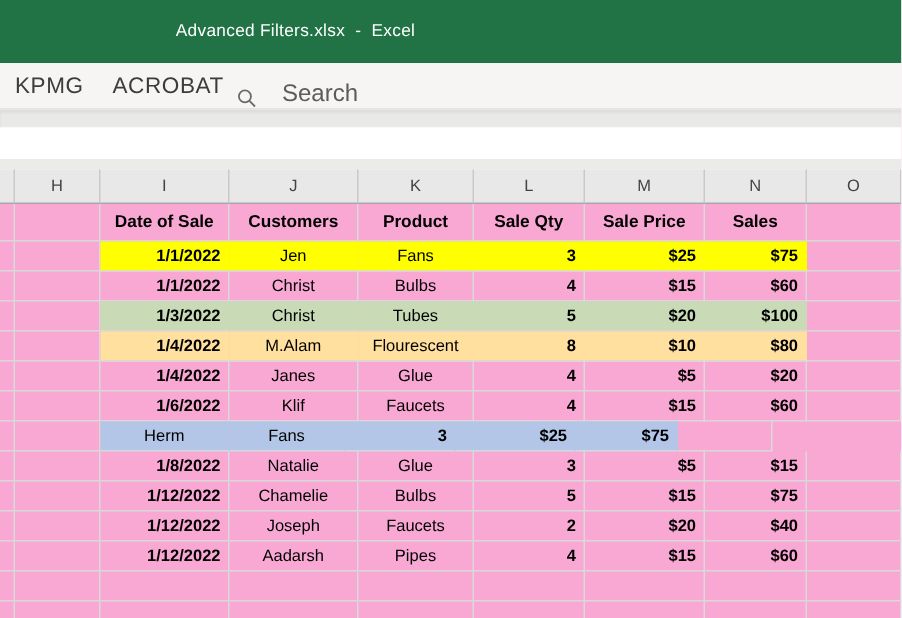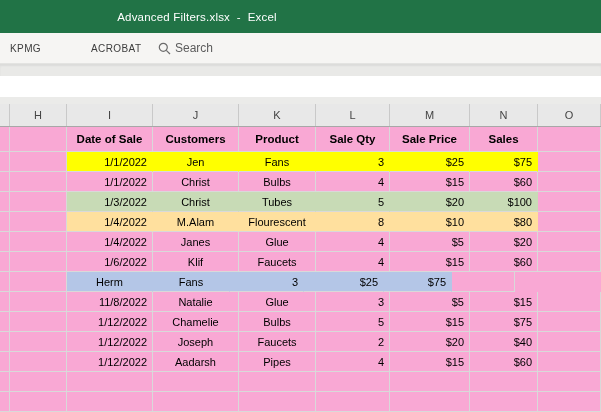--- a/index.html
+++ b/index.html
@@ -2,36 +2,36 @@
 <html><head>
 <meta charset="utf-8">
 <style>
   * { margin:0; padding:0; box-sizing:border-box; }
   html,body { background:#ffffff; }
   .app {
     width:601px; height:412px; overflow:hidden; position:relative;
     font-family:"Liberation Sans", sans-serif; background:#ffffff;
   }
   
-  .titlebar { height:33px; background:#217346; position:relative; }
+  .titlebar { height:42px; background:#217346; position:relative; }
   .titlebar .title {
     position:absolute; left:197px; top:50%; transform:translate(-50%,-50%);
     color:#ffffff; font-size:11.5px; white-space:pre; letter-spacing:.2px;
   }
   
   .tabsrow { height:30px; background:#f6f5f3; position:relative; }
   .tab {
     position:absolute; top:0; height:100%; display:flex; align-items:center;
-    font-size:10px; color:#3c3c3c; letter-spacing:.4px; cursor:default;
+    font-size:15px; color:#3c3c3c; letter-spacing:.4px; cursor:default;
   }
   .tab.kpmg { left:10px; }
-  .tab.acrobat { left:91px; }
+  .tab.acrobat { left:75px; }
   .searchbox {
     position:absolute; left:158px; top:0; height:100%;
-    display:flex; align-items:center; gap:4px; color:#5c5c5c; font-size:12px;
+    display:flex; align-items:flex-end; gap:17px; color:#5c5c5c; font-size:16px;
   }
   
   .gapband { height:13px; background:#e9e9e7; border-top:1px solid #e3e3e1;
              box-shadow:inset 0 2px 2px rgba(0,0,0,.06); }
   .formulabar { height:21px; background:#ffffff; }
   .preheader { height:7px; background:#ebebe9; }
   
   .colheaders { height:23px; background:#e8e8e8; border-bottom:1px solid #a8a8a8; display:flex; }
   .colheaders .hcell {
     height:100%; border-right:1px solid #c9c9c9;
@@ -42,21 +42,21 @@
   .grid { background:#f9a8d4; }
   .row { display:flex; }
   .row .cell {
     border-right:1px solid #d9d9d9; border-bottom:1px solid #d9d9d9;
     font-size:11px; color:#000000; display:flex; align-items:center;
     justify-content:center; white-space:nowrap; overflow:hidden; height:100%;
   }
   .row.theader { height:25px; }
   .row.theader .cell { font-weight:bold; font-size:11.5px; }
   .row.datarow, .row.emptyrow { height:20px; }
-  .cell.ar { justify-content:flex-end; padding-right:5px; }
+  .cell.ar { justify-content:flex-end; padding-right:5px;font-weight:bold; }
   
   .c0{width:10px}.c1{width:57px}.c2{width:86px}.c3{width:86px}.c4{width:77px}
   .c5{width:74px}.c6{width:80px}.c7{width:68px}.c8{width:63px; border-right:none}
   
   .row.hl .cell.fill { background:var(--hl); border-right-color:var(--hl); }
 </style>
 </head>
 <body>
 
 <div class="app">
@@ -179,21 +179,21 @@
         <div class="cell c3  fill">Herm</div>
         <div class="cell c4  fill">Fans</div>
         <div class="cell c5 ar fill">3</div>
         <div class="cell c6 ar fill">$25</div>
         <div class="cell c7 ar fill">$75</div>
         <div class="cell c8"></div>
       </div>
       <div class="row datarow">
         <div class="cell c0"></div>
         <div class="cell c1"></div>
-        <div class="cell c2 ar fill">11/8/2022</div>
+        <div class="cell c2 ar fill">1/8/2022</div>
         <div class="cell c3  fill">Natalie</div>
         <div class="cell c4  fill">Glue</div>
         <div class="cell c5 ar fill">3</div>
         <div class="cell c6 ar fill">$5</div>
         <div class="cell c7 ar fill">$15</div>
         <div class="cell c8"></div>
       </div>
       <div class="row datarow">
         <div class="cell c0"></div>
         <div class="cell c1"></div>

